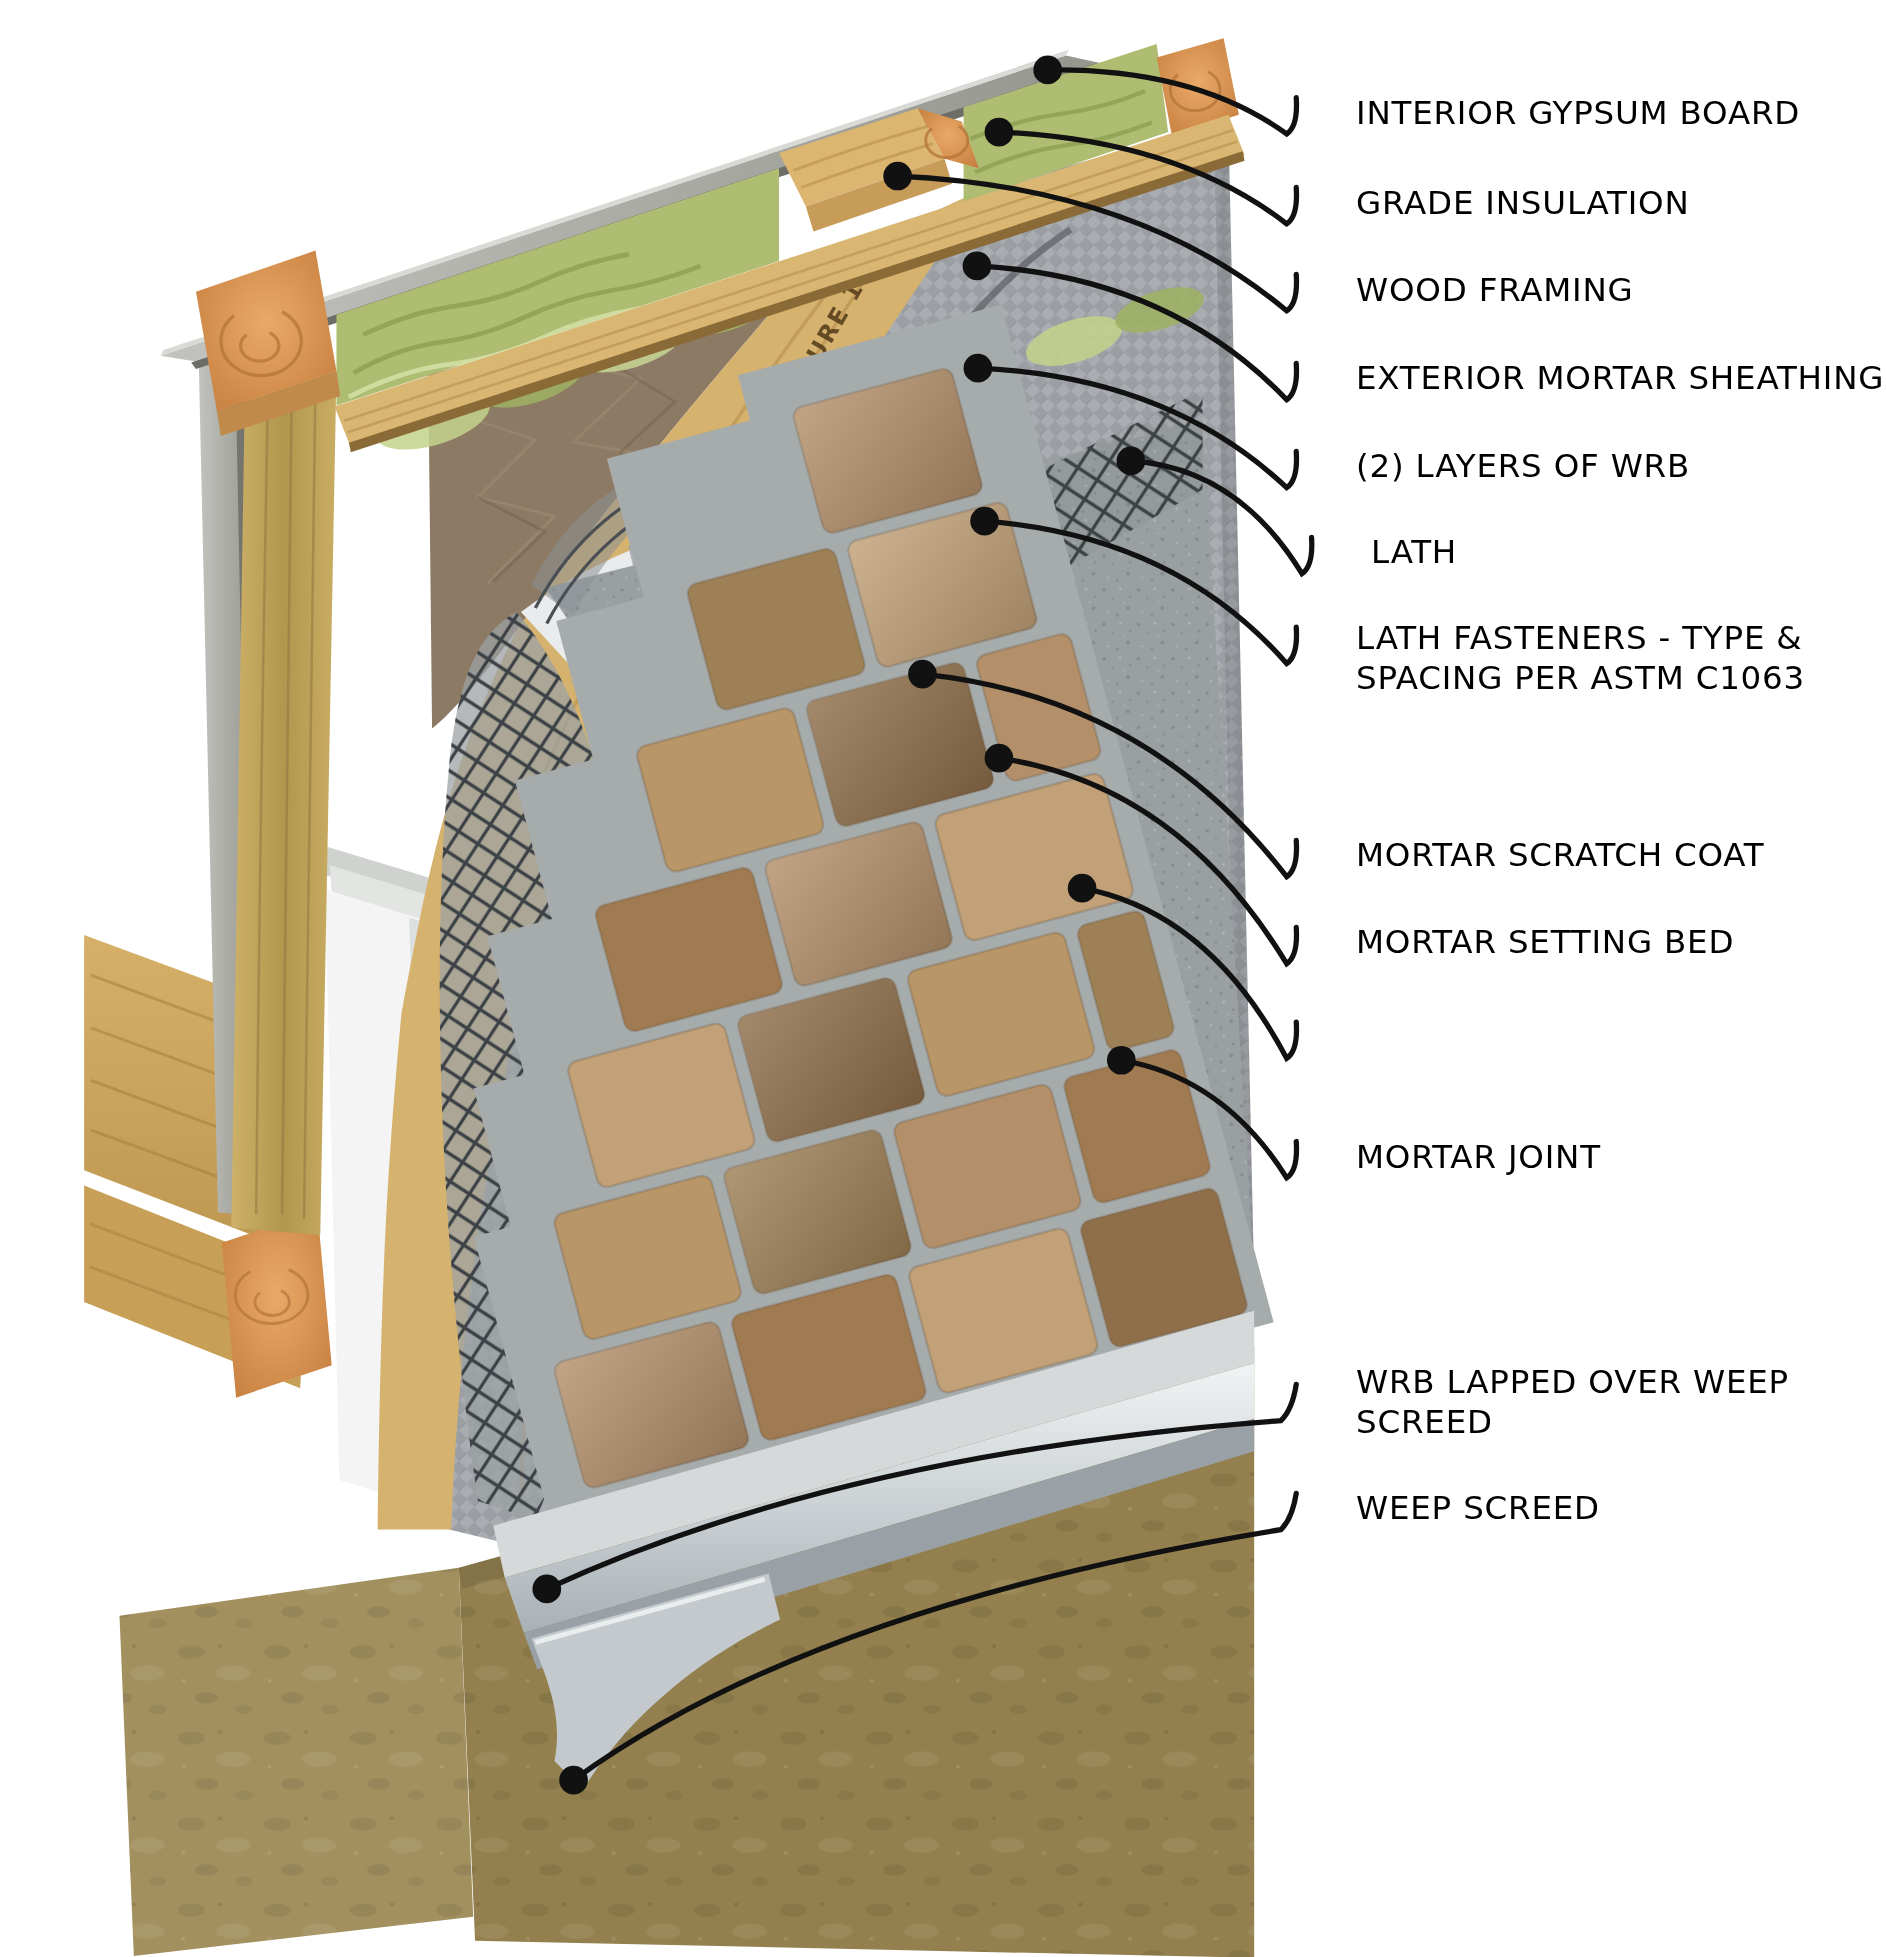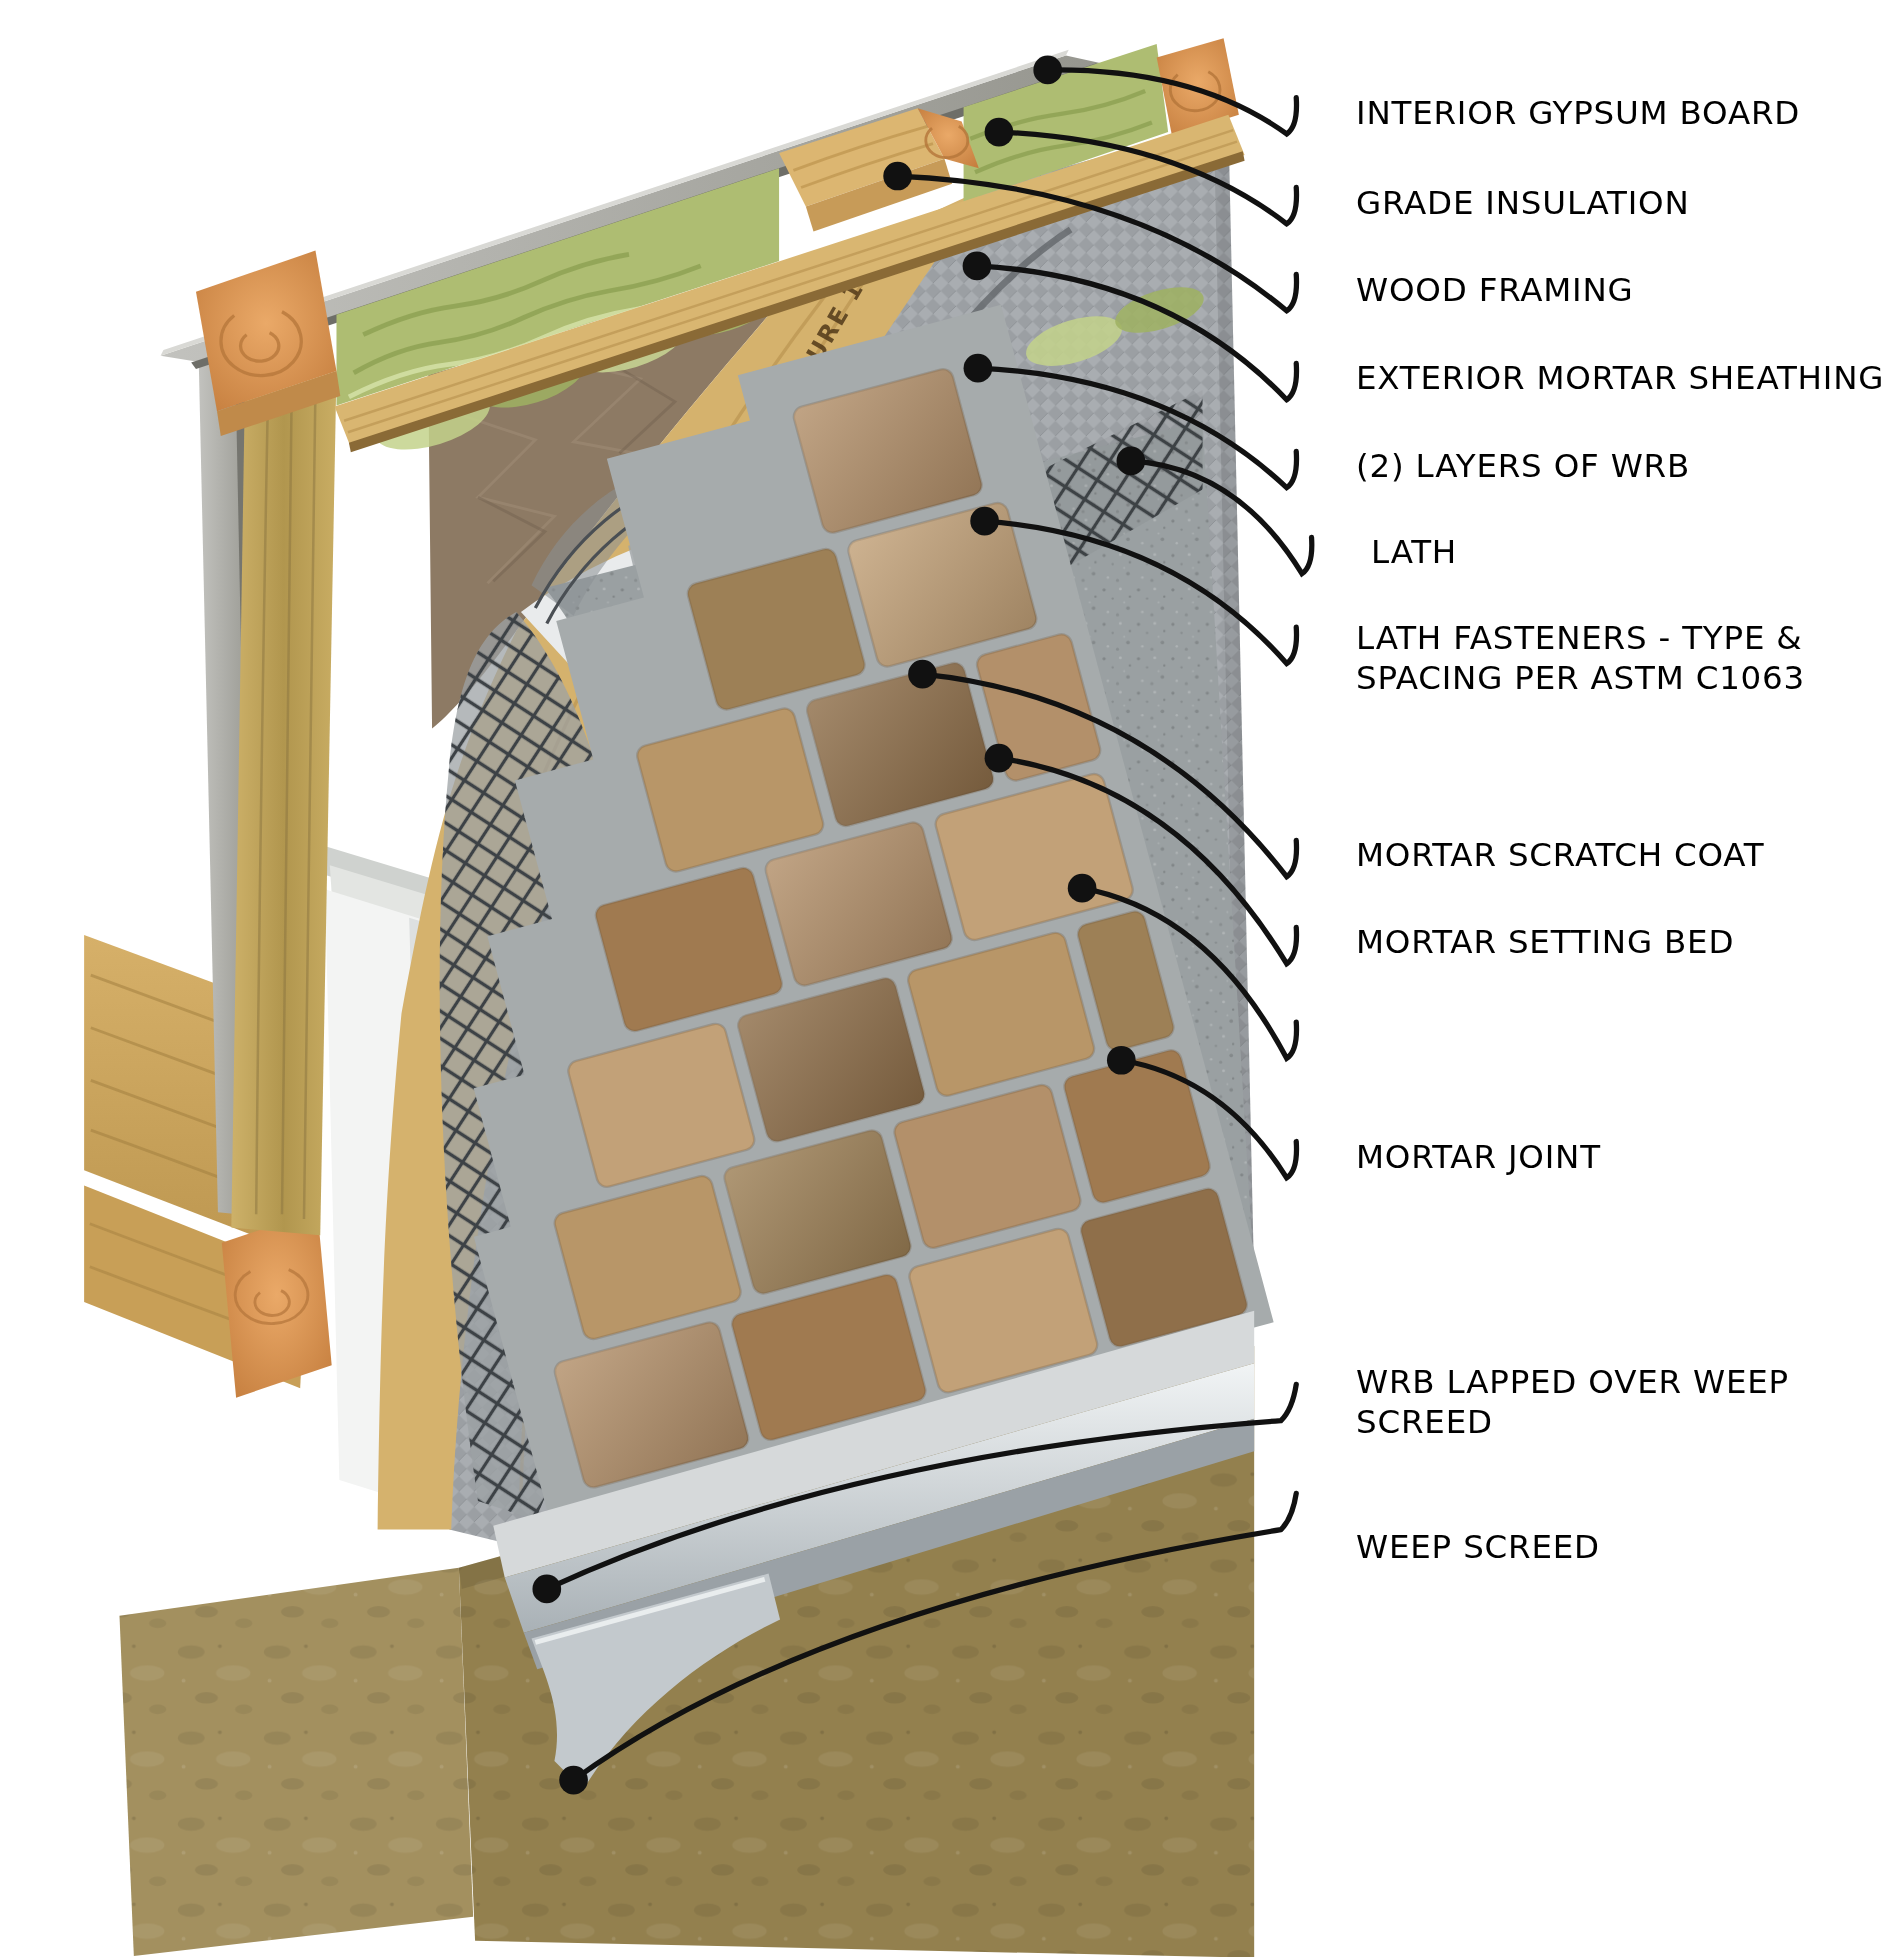--- a/index.html
+++ b/index.html
@@ -312,16 +312,16 @@
 <div class="label" style="top:358px">EXTERIOR MORTAR SHEATHING</div>
 <div class="label" style="top:446px">(2) LAYERS OF WRB</div>
 <div class="label indent" style="top:532px">LATH</div>
 <div class="label" style="top:618px">LATH FASTENERS - TYPE &amp;
 SPACING PER ASTM C1063</div>
 <div class="label" style="top:922px">MORTAR SETTING BED</div>
 <div class="label" style="top:835px">MORTAR SCRATCH COAT</div>
 <div class="label" style="top:1137px">MORTAR JOINT</div>
 <div class="label" style="top:1362px">WRB LAPPED OVER WEEP
 SCREED</div>
-<div class="label" style="top:1527px">WEEP SCREED</div>
+<div class="label" style="top:1488px">WEEP SCREED</div>
 
 </div>
 
 
 </body></html>

